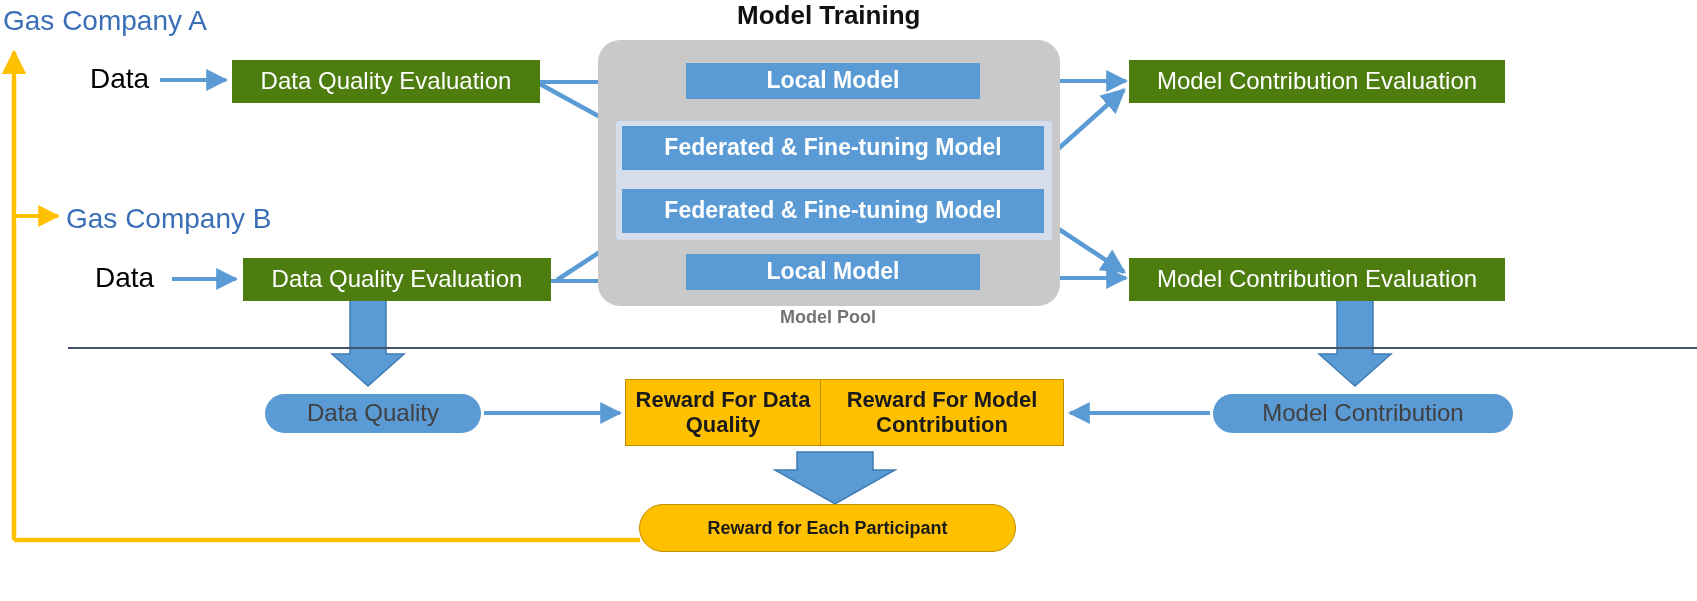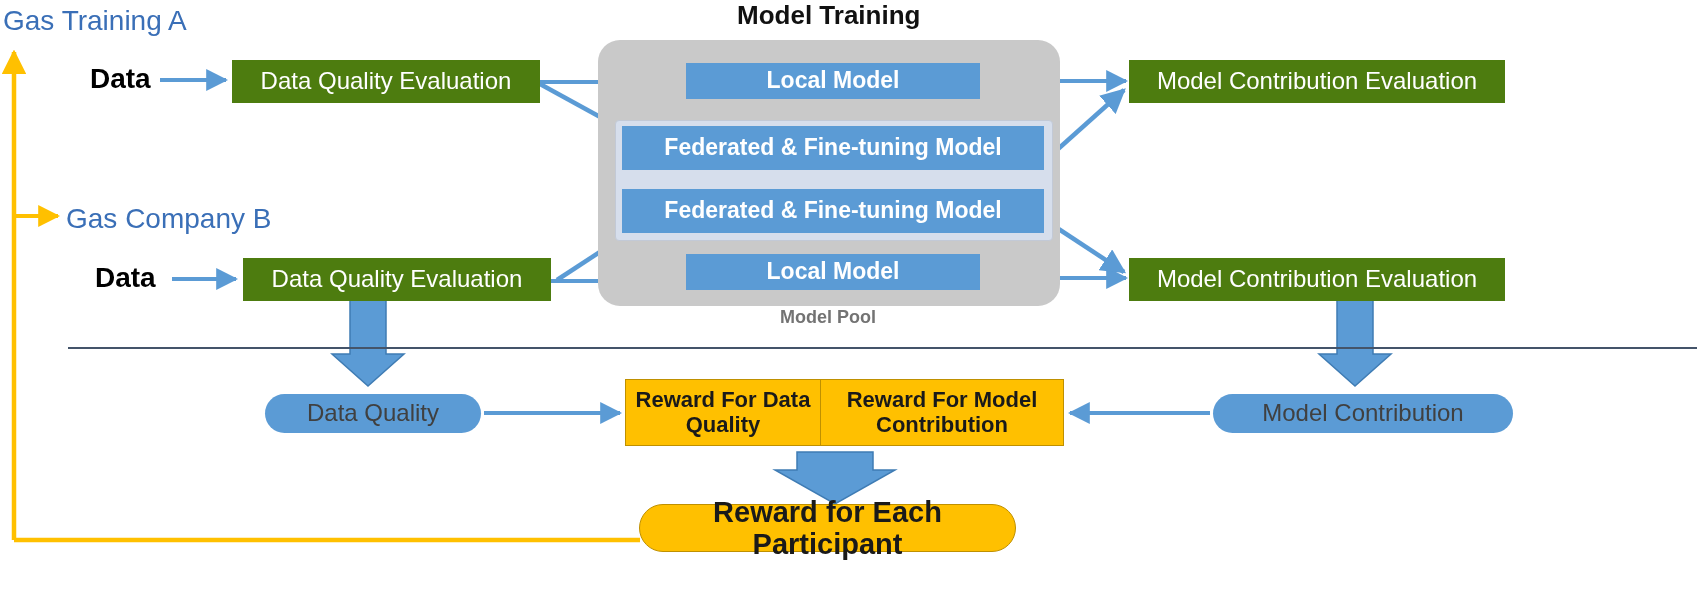--- a/index.html
+++ b/index.html
@@ -53,30 +53,30 @@
   .gold-box{
     background:#FFC000;
     color:#1a1a1a;
     font-size:22px;
     font-weight:bold;
     border:1px solid #bf9000;
   }
   .gold-pill{
     background:#FFC000;
     color:#1a1a1a;
-    font-size:29px;
+    font-size:18px;
     font-weight:bold;
     border-radius:999px;
     border:1px solid #bf9000;
   }
   .plain-label{
     position:absolute;
     color:#000000;
     font-size:28px;
-    font-weight:700;
+    font-weight:400;
     white-space:nowrap;
   }
   .title-label{
     position:absolute;
     color:#111111;
     font-size:26px;
     font-weight:bold;
     white-space:nowrap;
   }
   .small-bold-label{
@@ -171,21 +171,21 @@
       <path d="M 797 452 L 873 452 L 873 470 L 895 470 L 835 504 L 775 470 L 797 470 Z" fill="#5B9BD5" stroke="#3f7cb4" stroke-width="1.5"></path>
     </g>
   </svg>
 
   <div class="divider" style="left:68px; top:347px; width:1629px;"></div>
 
   <div class="title-label" style="left:737px; top:0px;">Model Training</div>
 
   <div class="small-bold-label" style="left:780px; top:307px;">Model Pool</div>
 
-  <div class="company-label" style="left:3px; top:5px;">Gas Training A</div>
+  <div class="company-label" style="left:3px; top:5px;">Gas Company A</div>
 
   <div class="company-label" style="left:66px; top:203px;">Gas Company B</div>
 
   <div class="plain-label" style="left:90px; top:63px;">Data</div>
 
   <div class="plain-label" style="left:95px; top:262px;">Data</div>
 
   <div class="node blue-box" style="left:232px; top:60px; width:308px; height:43px;">
     <span>Data Quality Evaluation</span>
   </div>

